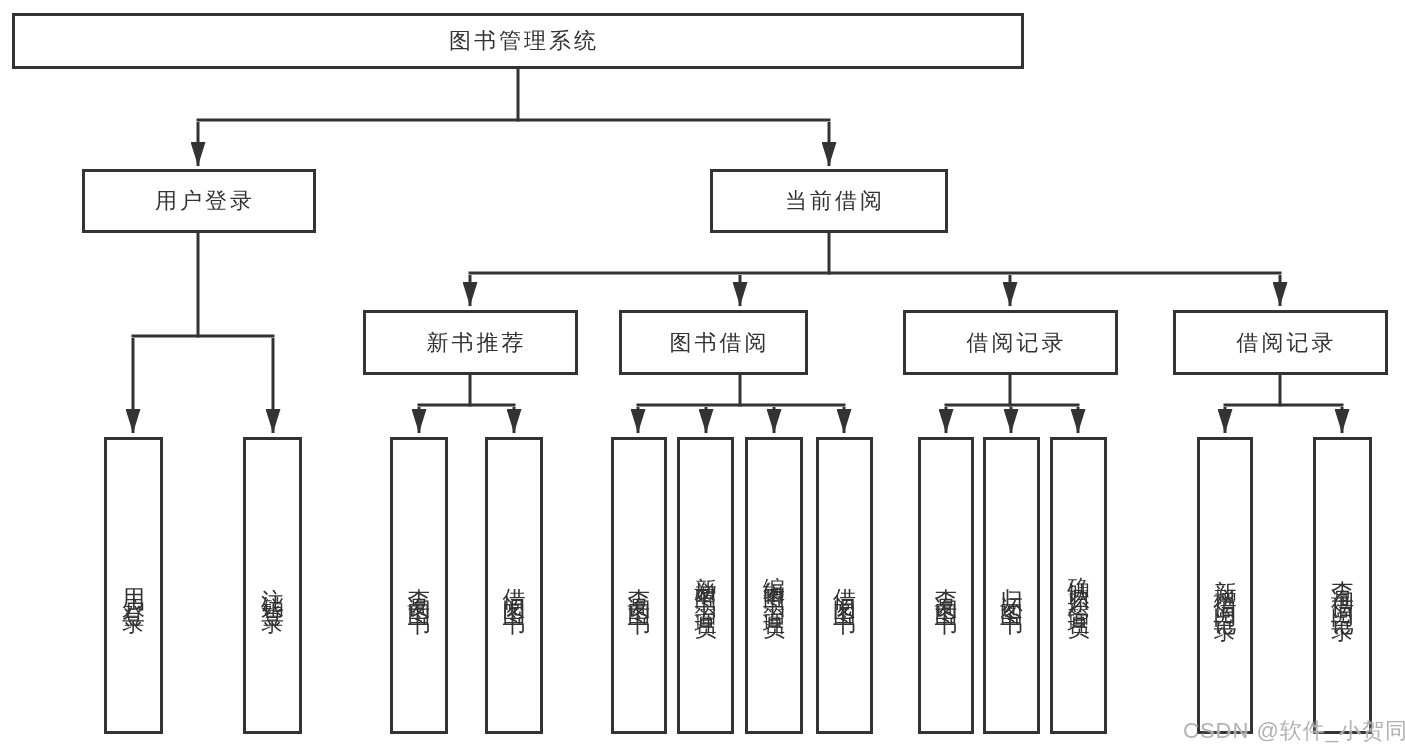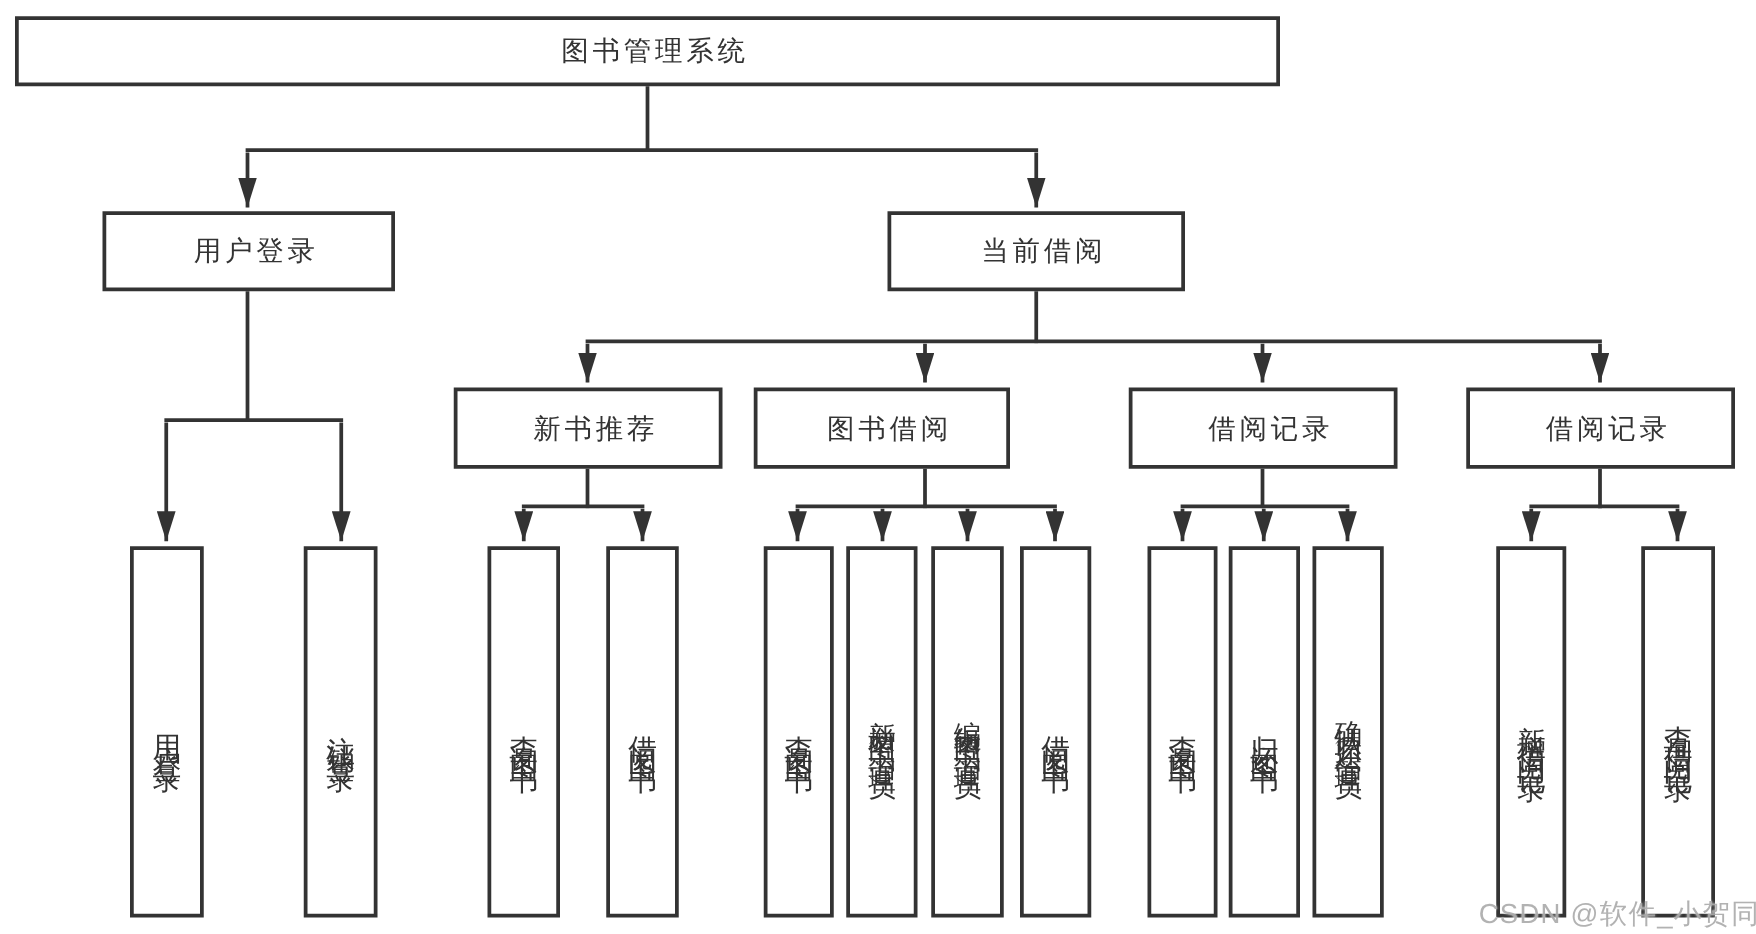--- a/index.html
+++ b/index.html
@@ -126,21 +126,21 @@
   <div class="box" style="left:82px;top:169px;width:234px;height:64px">
     <span class="htext">用户登录</span>
   </div>
   <div class="box" style="left:710px;top:169px;width:238px;height:64px">
     <span class="htext">当前借阅</span>
   </div>
 
   <div class="box" style="left:363px;top:310px;width:215px;height:65px">
     <span class="htext">新书推荐</span>
   </div>
-  <div class="box" style="left:603px;top:310px;width:205px;height:65px">
+  <div class="box" style="left:619px;top:310px;width:189px;height:65px">
     <span class="htext">图书借阅</span>
   </div>
   <div class="box" style="left:903px;top:310px;width:215px;height:65px">
     <span class="htext">借阅记录</span>
   </div>
   <div class="box" style="left:1173px;top:310px;width:215px;height:65px">
     <span class="htext">借阅记录</span>
   </div>
 
   <div class="vbox" style="left:104px;width:59px">

